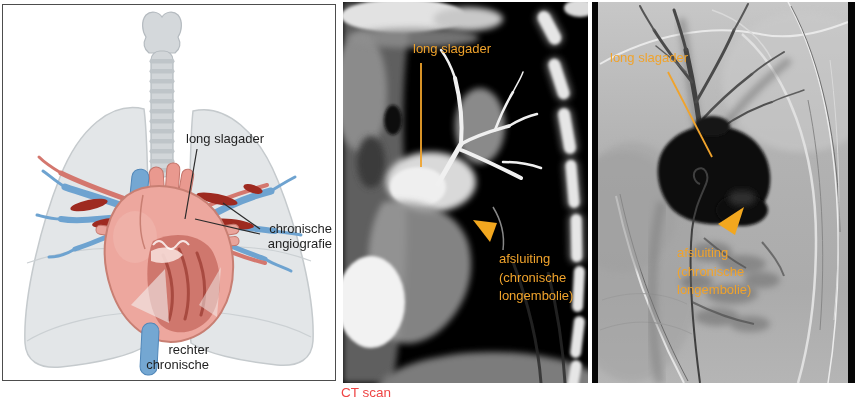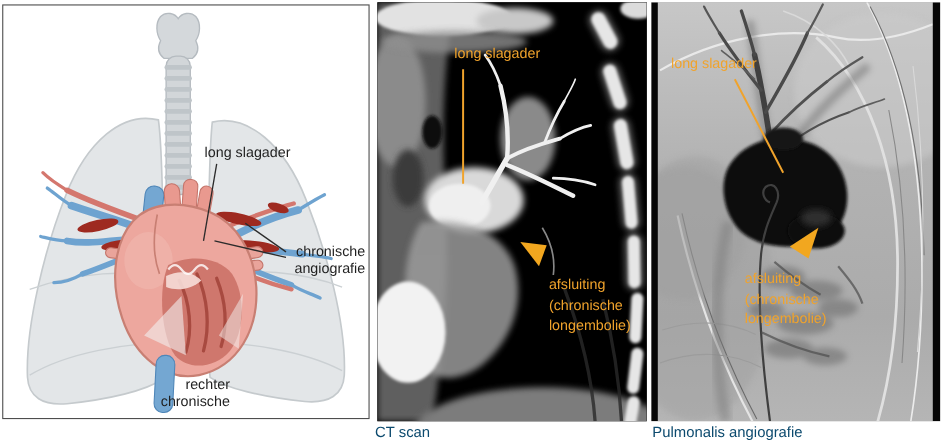--- a/index.html
+++ b/index.html
@@ -53,21 +53,21 @@
 
   .ct-artery-label    { left: 70px;  top: 39px; }
   .ct-occlusion-label { left: 156px; top: 220px; }
 
   .an-artery-label    { left: 18px;  top: 48px; }
   .an-occlusion-label { left: 85px;  top: 214px; }
 
   
   .caption {
     position: absolute; top: 385px;
-    color: #0c4a6e; font-size: 13.5px; white-space: nowrap;
+    color: #ef4444; font-size: 13.5px; white-space: nowrap;
   }
   .caption-ct    { left: 341px; }
   .caption-angio { left: 593px; }
 </style>
 </head>
 <body>
 
 <div class="stage">
 
   <section class="panel panel-illu">
@@ -345,15 +345,14 @@
       <polygon points="152,205 126,222 143,233" fill="#F2A71F"></polygon>
     </svg>
 
     <div class="ann an-artery-label">long slagader</div>
     <div class="ann multiline an-occlusion-label">
       <div>afsluiting</div>
       <div>(chronische</div>
       <div>longembolie)</div>
     </div>
   </section>
-  <div class="caption caption-angio">Pulmonalis angiografie</div>
 
 </div>
 
 </body></html>

